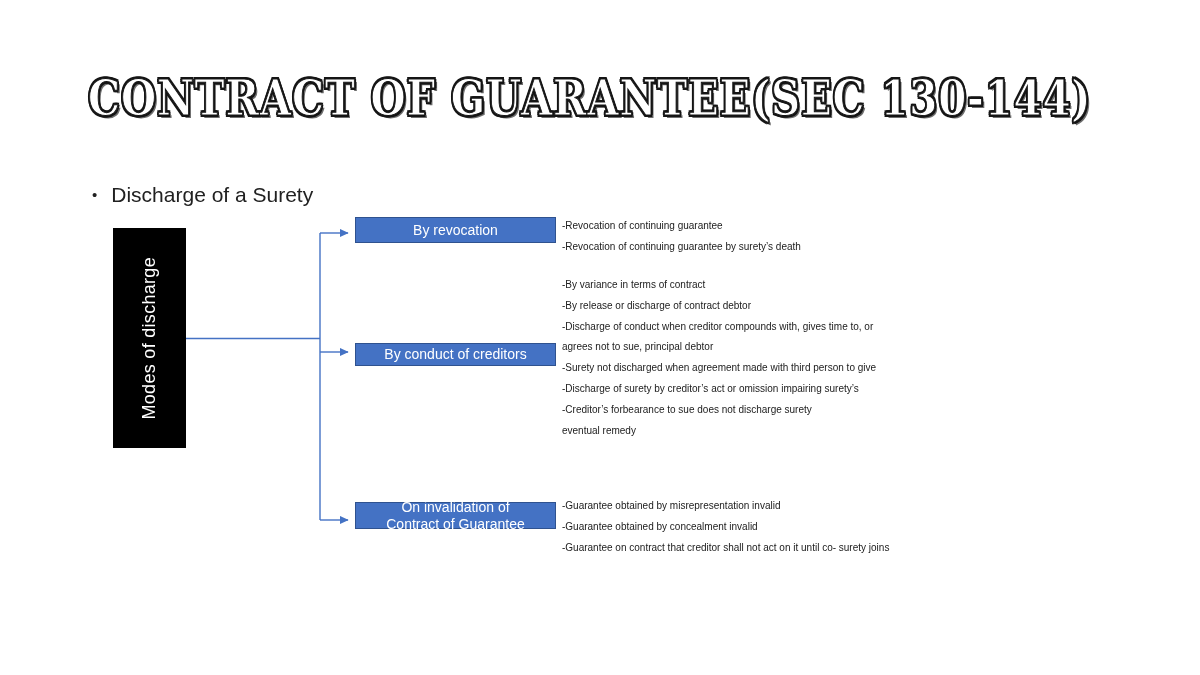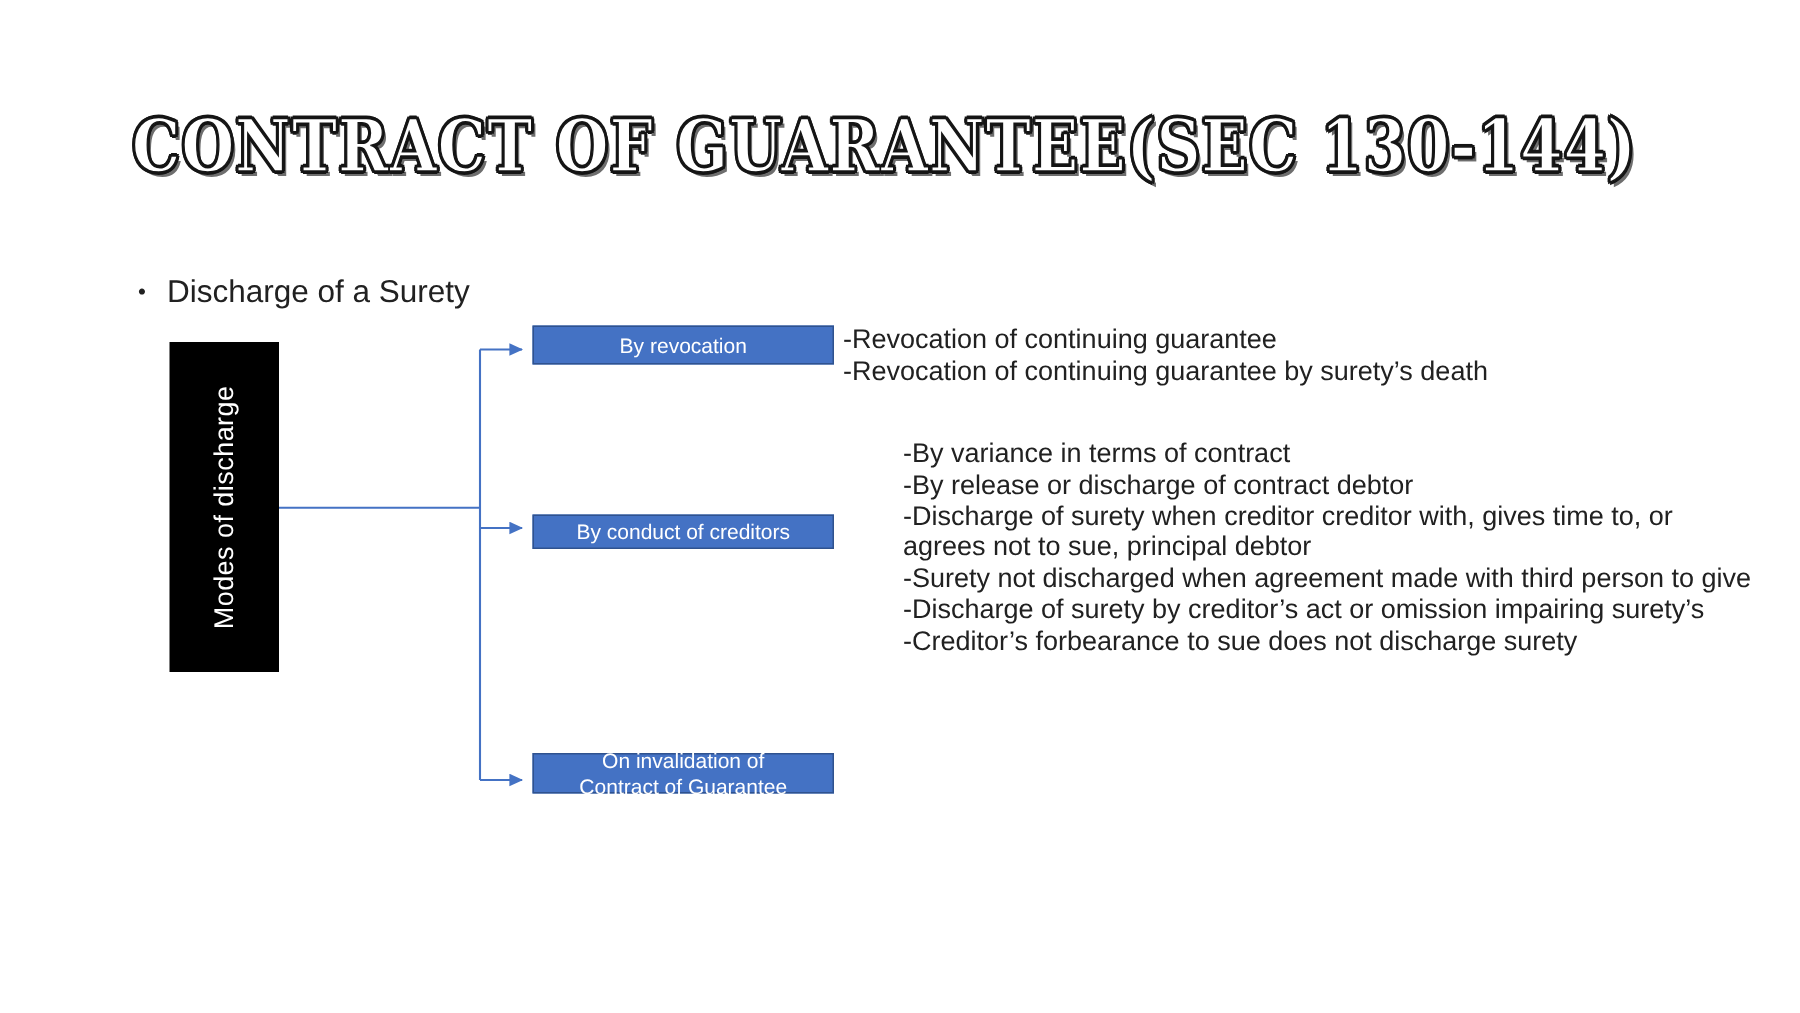--- a/index.html
+++ b/index.html
@@ -56,25 +56,25 @@
     color:var(--box-text);font-size:14px;line-height:17px;
     display:flex;flex-direction:column;align-items:center;justify-content:center;
     text-align:center;
   }
   .node1{top:217px;height:26px;}
   .node2{top:343px;height:23px;}
   .node3{top:502px;height:27px;}
 
   .textblock{
     position:absolute;left:562px;width:560px;
-    font-size:18px;line-height:20.8px;color:var(--body-text);
+    font-size:10px;line-height:20.8px;color:var(--body-text);
     white-space:nowrap;
   }
   .tb1{top:216px;}
-  .tb2{top:292px;margin-left:40px;}
+  .tb2{top:275px;}
   .tb3{top:496px;}
 </style>
 </head>
 <body>
 
 <div class="slide">
 
   <h1 class="title">CONTRACT OF GUARANTEE(SEC 130-144)</h1>
 
   <div class="bullet-row">
@@ -110,20 +110,26 @@
       <div>Contract of Guarantee</div>
     </div>
 
   <div class="textblock tb1">
       <div>-Revocation of continuing guarantee</div>
       <div>-Revocation of continuing guarantee by surety’s death</div>
     </div>
   <div class="textblock tb2">
       <div>-By variance in terms of contract</div>
       <div>-By release or discharge of contract debtor</div>
-      <div>-Discharge of surety when creditor creditor with, gives time to, or</div>
+      <div>-Discharge of conduct when creditor compounds with, gives time to, or</div>
       <div>agrees not to sue, principal debtor</div>
       <div>-Surety not discharged when agreement made with third person to give</div>
       <div>-Discharge of surety by creditor’s act or omission impairing surety’s</div>
       <div>-Creditor’s forbearance to sue does not discharge surety</div>
+      <div>eventual remedy</div>
+    </div>
+  <div class="textblock tb3">
+      <div>-Guarantee obtained by misrepresentation invalid</div>
+      <div>-Guarantee obtained by concealment invalid</div>
+      <div>-Guarantee on contract that creditor shall not act on it until co- surety joins</div>
     </div>
 
 </div>
 
 </body></html>

